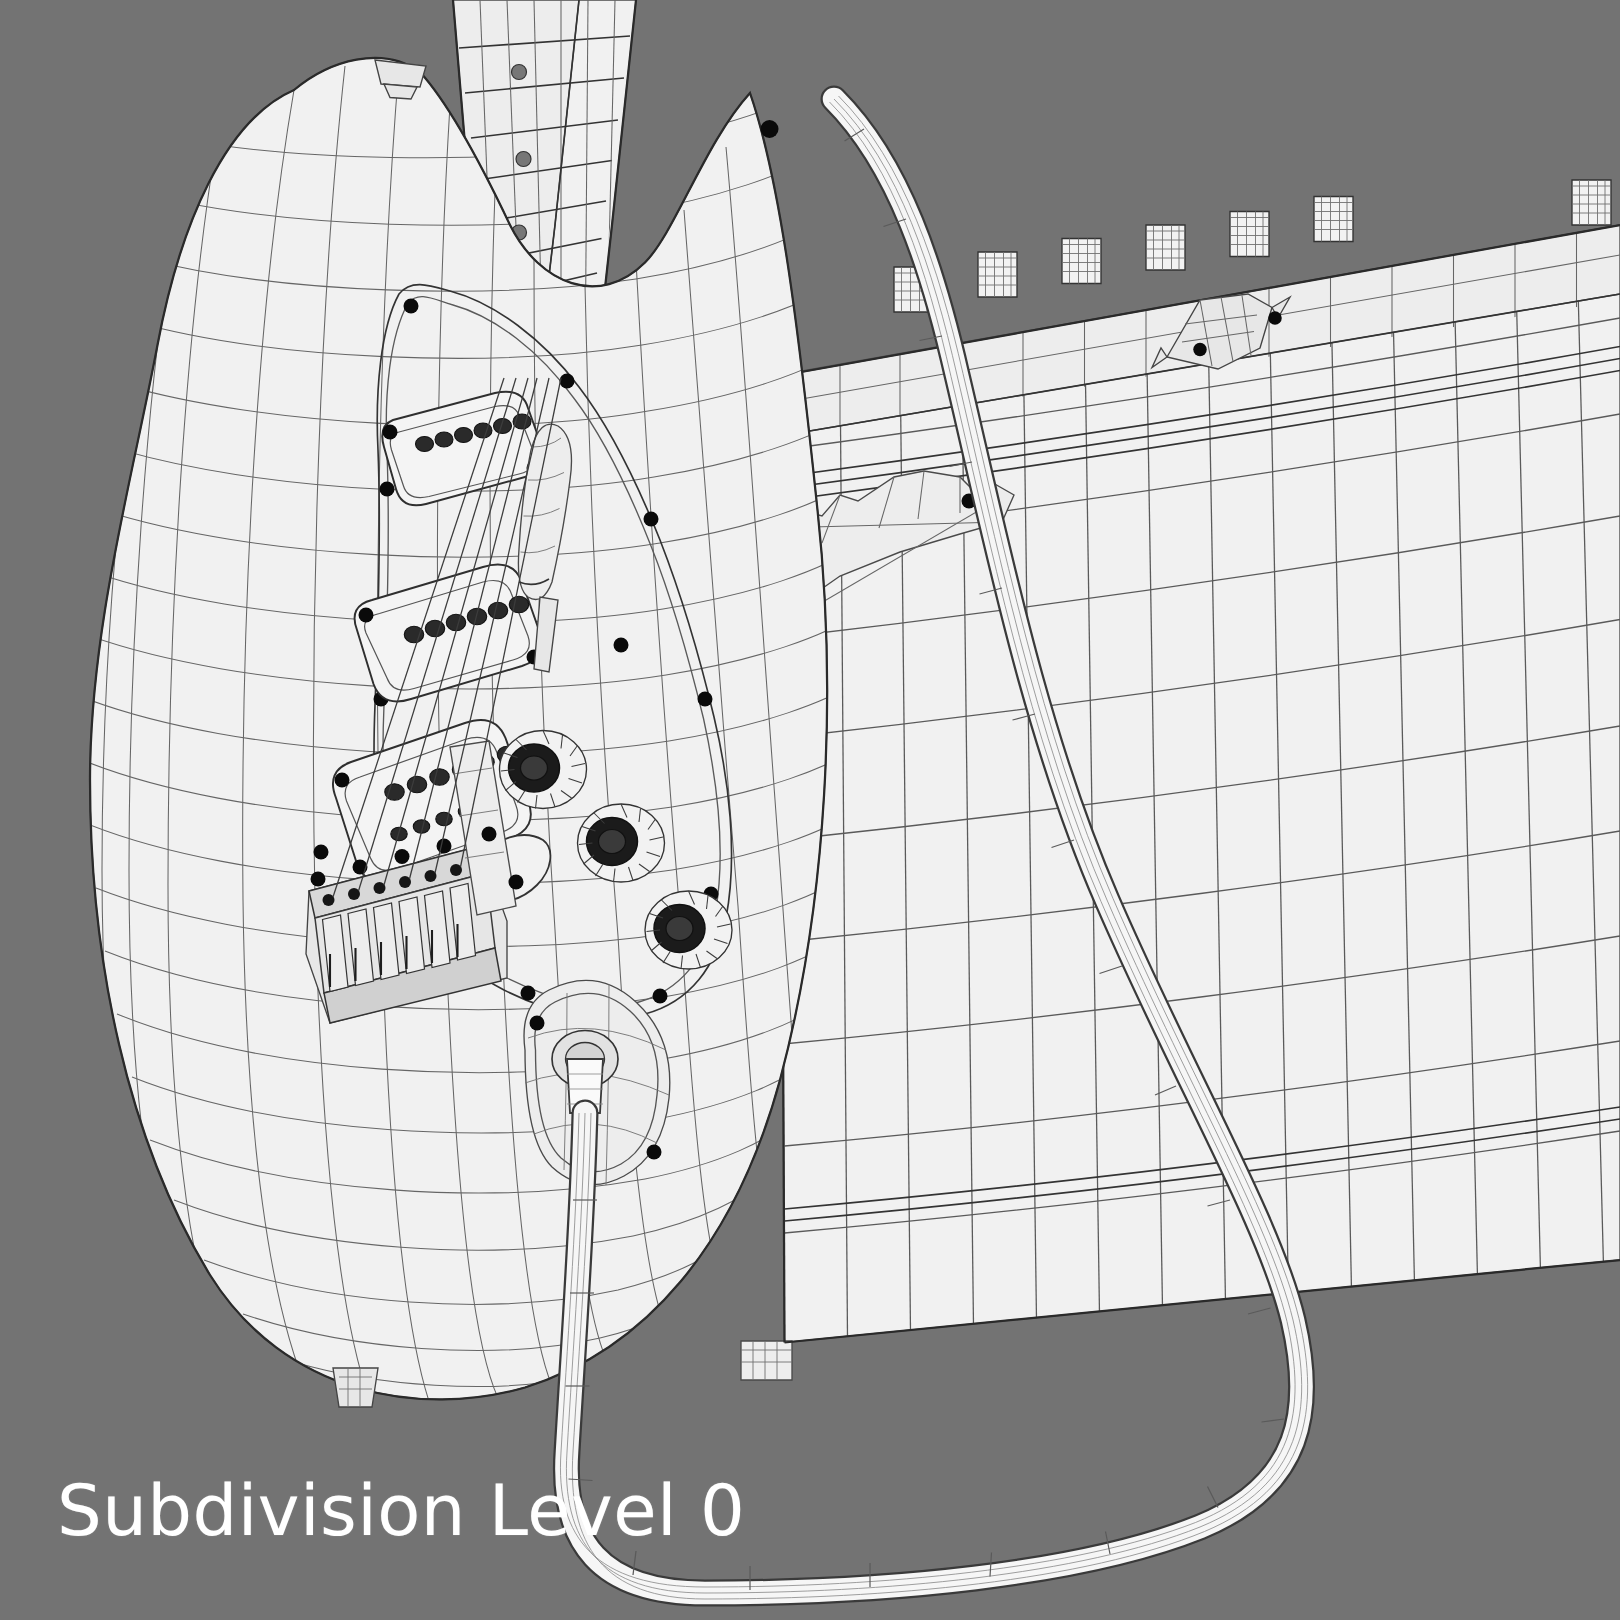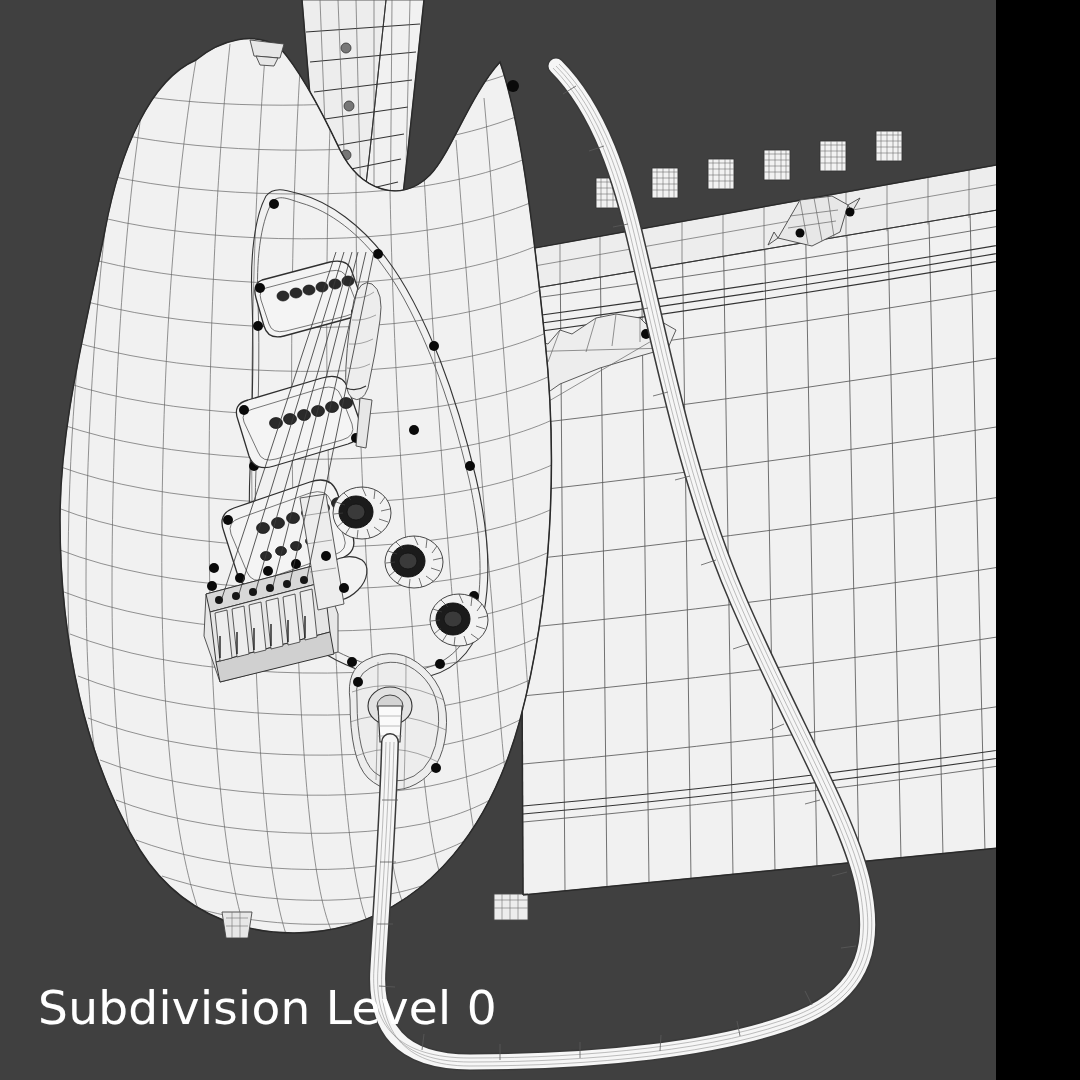--- a/index.html
+++ b/index.html
@@ -1,18 +1,18 @@
 <!DOCTYPE html>
 <html><head>
 <meta charset="utf-8">
 <style>
   html,body{margin:0;padding:0;background:#000;}
   #stage{
-    position:relative;width:996px;height:1080px;
-    background:#404040;overflow:hidden;
+    position:relative;width:1080px;height:1080px;
+    background:#737373;overflow:hidden;
     font-family:"DejaVu Sans", sans-serif;
   }
   #scene-svg{position:absolute;left:0;top:0;width:1080px;height:1080px;}
   #caption{
     position:absolute;left:38px;top:984px;
     color:#ffffff;font-size:47px;line-height:1;
     font-family:"DejaVu Sans", sans-serif;
     letter-spacing:0.3px;white-space:nowrap;
     font-weight:400;
     text-shadow:0 0 1px rgba(255,255,255,.25);

